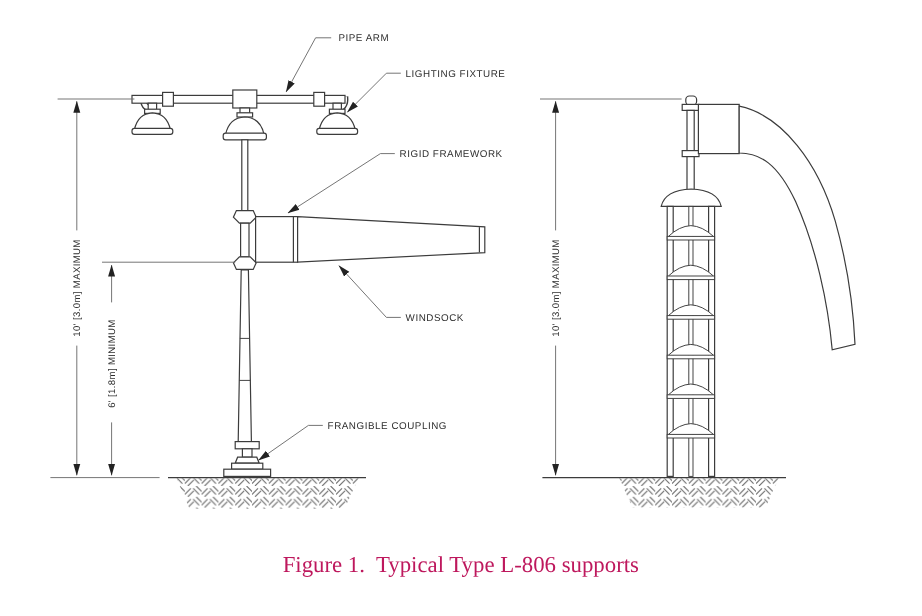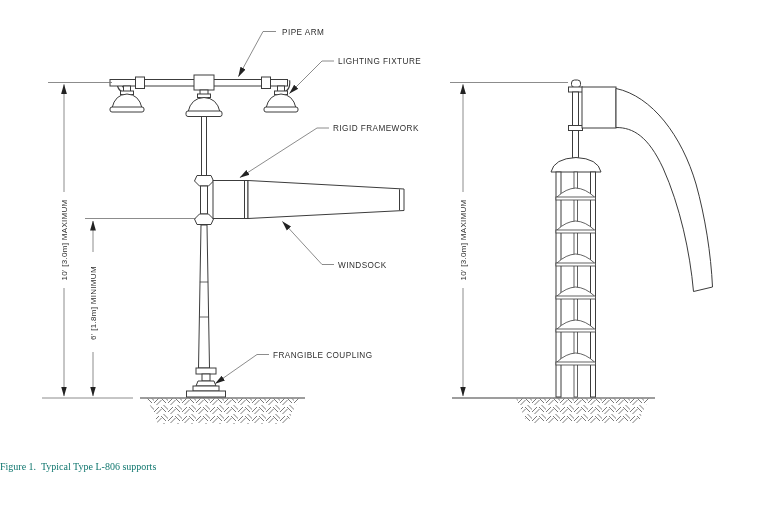--- a/index.html
+++ b/index.html
@@ -3,23 +3,23 @@
 <meta charset="utf-8">
 <style>
   html,body{margin:0;padding:0;background:#ffffff;}
   .page{position:relative;width:768px;height:513px;background:#fff;overflow:hidden;
         font-family:"Liberation Sans",sans-serif;}
   .drawing{position:absolute;left:0;top:0;}
   svg text.lbl{font-family:"Liberation Sans","DejaVu Sans",sans-serif;font-size:8.2px;
                letter-spacing:0.45px;fill:#2f2f2f;}
   svg text.dim{font-family:"Liberation Sans","DejaVu Sans",sans-serif;font-size:8px;
                letter-spacing:0.3px;fill:#2f2f2f;}
-  .caption{position:absolute;left:0;top:461px;width:768px;
-           font-family:"Liberation Serif","DejaVu Serif",serif;font-size:10px;
-           color:#0f766e;white-space:pre;}
+  .caption{position:absolute;left:0;top:461px;width:768px;text-align:center;
+           font-family:"Liberation Serif","DejaVu Serif",serif;font-size:19px;
+           color:#be185d;white-space:pre;}
 </style>
 </head>
 <body>
 
 <div class="page">
 
 <svg class="drawing" width="768" height="513" viewBox="0 0 768 513">
   <defs>
     <marker id="arrow" viewBox="0 0 10 10" refX="9.5" refY="5" markerWidth="10" markerHeight="10" markerUnits="userSpaceOnUse" orient="auto-start-reverse">
       <path d="M0,2.1 L10,5 L0,7.9 Z" fill="#222"></path>

